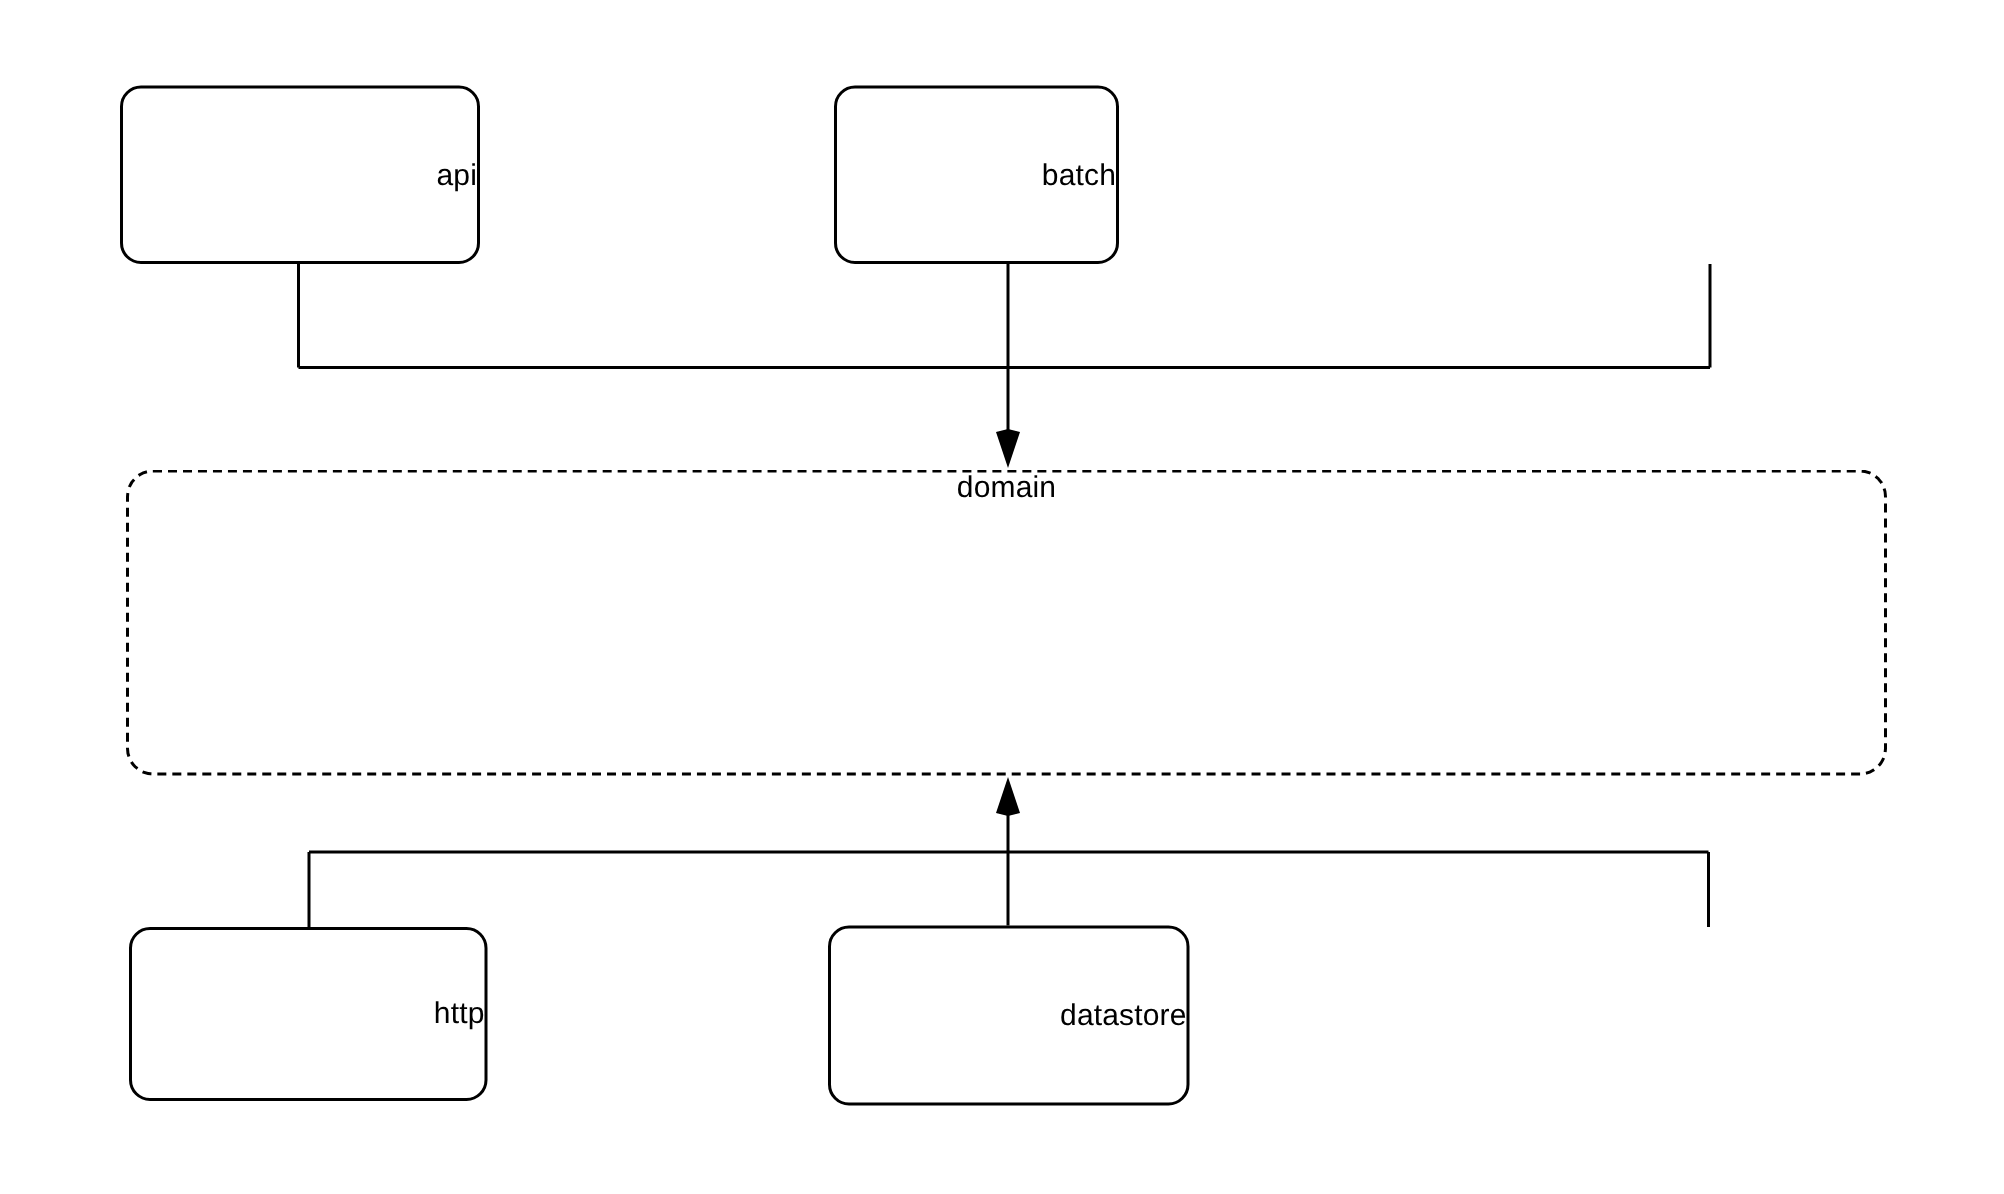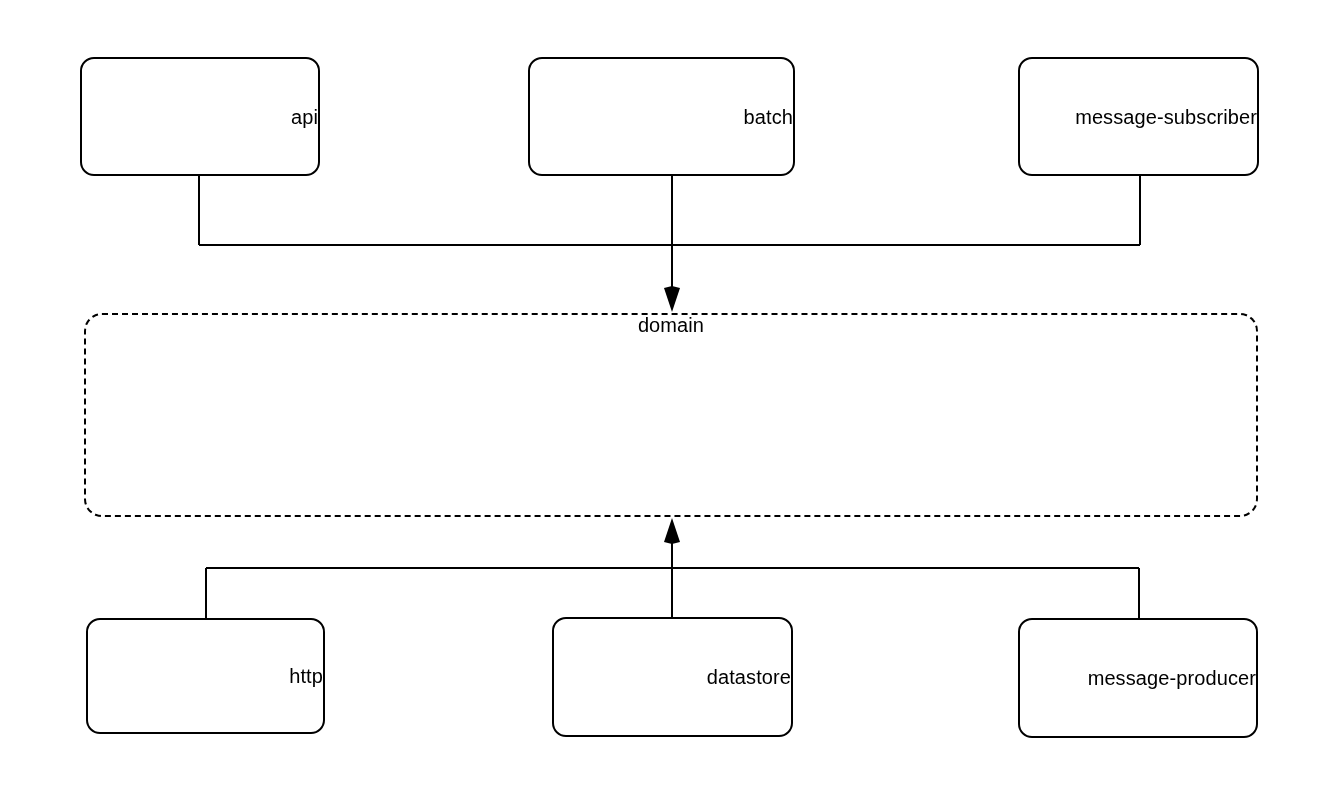--- a/index.html
+++ b/index.html
@@ -102,37 +102,31 @@
     <g>
       <path d="M 672 617 L 672 530" stroke="#000000" stroke-width="2" fill="none"></path>
       <path d="M 672 544 L 664 542 L 672 518 L 680 542 Z" fill="#000000"></path>
     </g>
   </svg>
 
   <div class="node" style="left:80px; top:57px; width:240px; height:119px;">
     <span class="node-label">api</span>
   </div>
 
-  <div class="node" style="left:528px; top:57px; width:267px; height:119px;">
+  <div class="node" style="left:556px; top:57px; width:190px; height:119px;">
     <span class="node-label">batch</span>
   </div>
 
-  <div class="node" style="left:1018px; top:57px; width:241px; height:119px;">
-    <span class="node-label">message-subscriber</span>
-  </div>
 
   <div class="layer" style="left:84px; top:313px; width:1174px; height:204px;">
     <span class="layer-label">domain</span>
   </div>
 
   <div class="node" style="left:86px; top:618px; width:239px; height:116px;">
     <span class="node-label">http</span>
   </div>
 
   <div class="node" style="left:552px; top:617px; width:241px; height:120px;padding-left:45px;">
     <span class="node-label">datastore</span>
   </div>
 
-  <div class="node" style="left:1018px; top:618px; width:240px; height:120px;">
-    <span class="node-label">message-producer</span>
-  </div>
 
 </div>
 
 </body></html>

